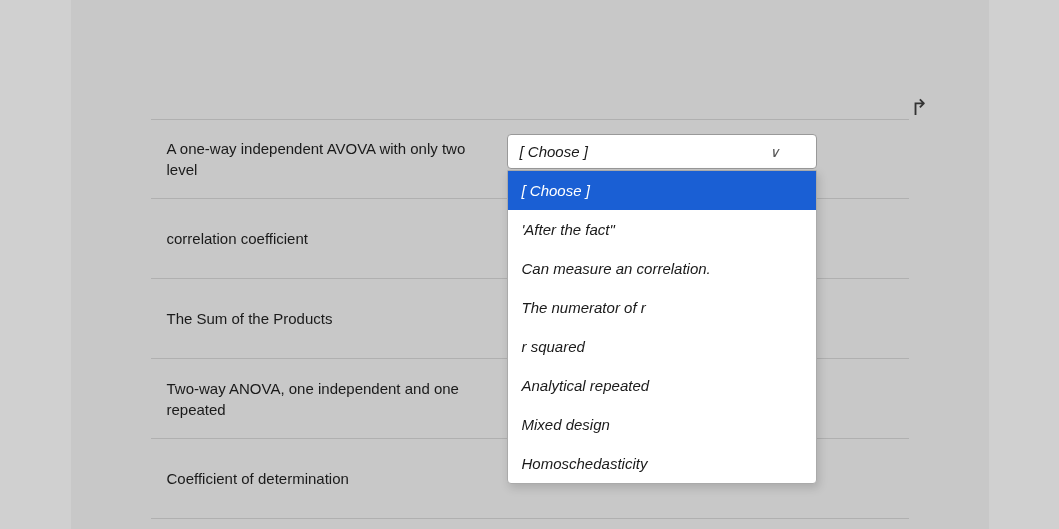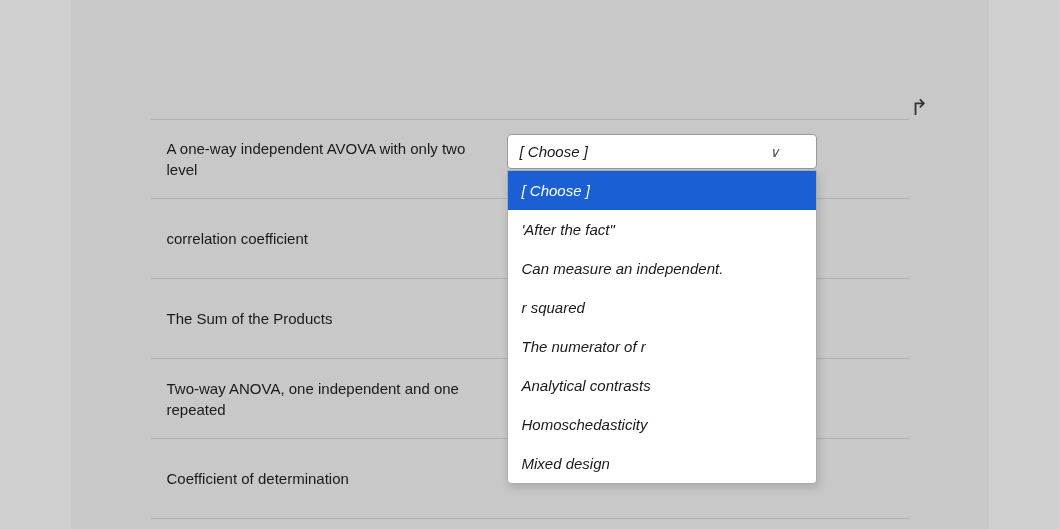--- a/index.html
+++ b/index.html
@@ -136,36 +136,36 @@
         </div>
 
         <div class="dropdown-container">
           <div class="dropdown-item selected">
             <span>[ Choose ]</span>
           </div>
           <div class="dropdown-item">
             <span>'After the fact"</span>
           </div>
           <div class="dropdown-item">
-            <span>Can measure an independent.</span>
+            <span>Can measure an correlation.</span>
+          </div>
+          <div class="dropdown-item">
+            <span>The numerator of r</span>
           </div>
           <div class="dropdown-item">
             <span>r squared</span>
           </div>
           <div class="dropdown-item">
-            <span>The numerator of r</span>
-          </div>
-          <div class="dropdown-item">
-            <span>Analytical contrasts</span>
+            <span>Analytical repeated</span>
+          </div>
+          <div class="dropdown-item">
+            <span>Mixed design</span>
           </div>
           <div class="dropdown-item">
             <span>Homoschedasticity</span>
-          </div>
-          <div class="dropdown-item">
-            <span>Mixed design</span>
           </div>
         </div>
       </div>
     </div>
 
     <div class="table-row">
       <div class="col-label">
         <span>correlation coefficient</span>
       </div>
       <div class="col-select">

